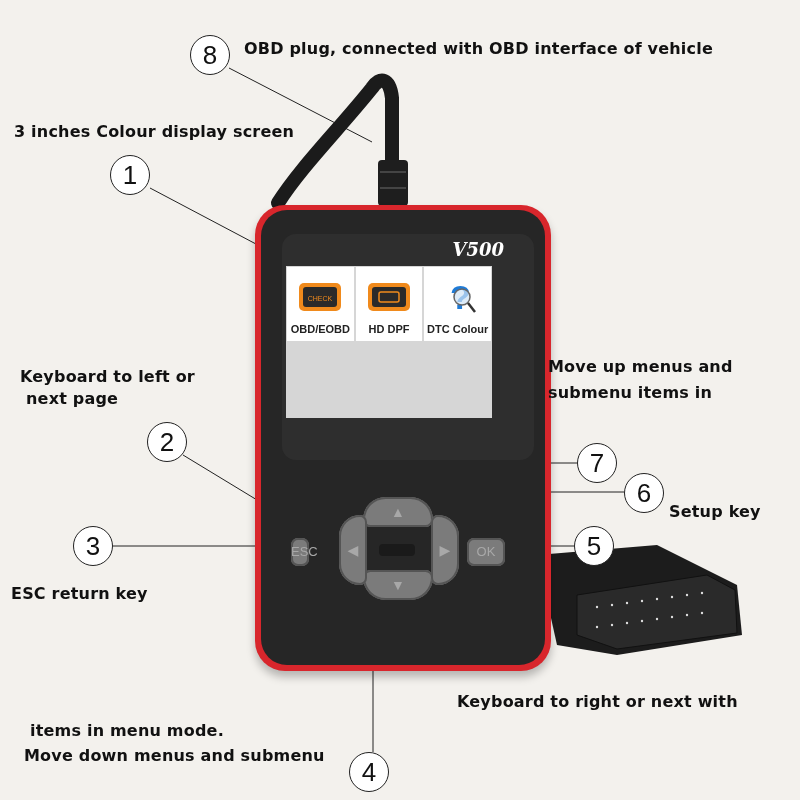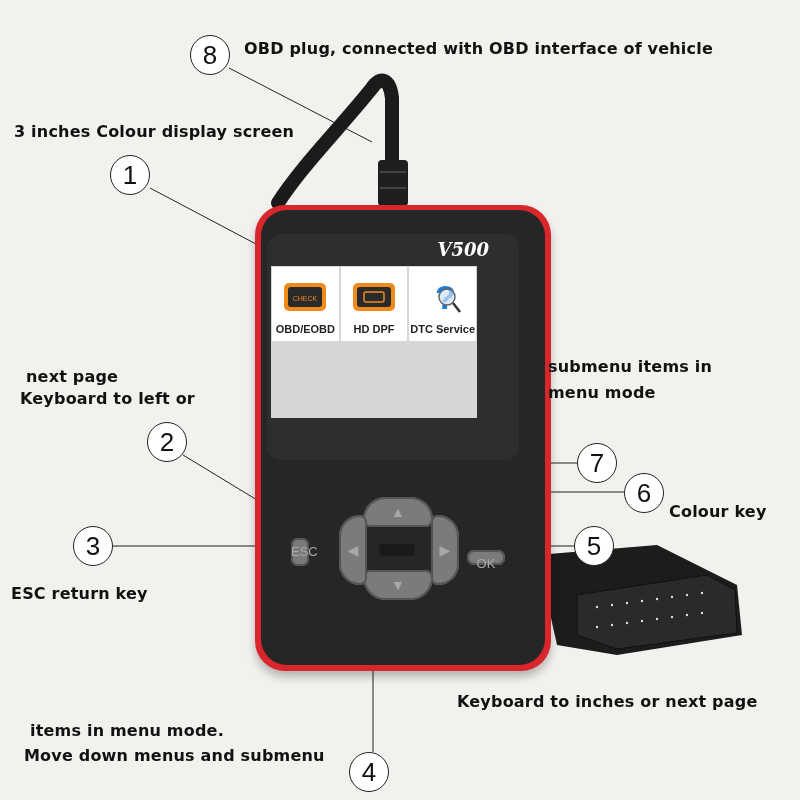--- a/index.html
+++ b/index.html
@@ -2,21 +2,21 @@
 <html><head>
 <meta charset="utf-8">
 <style>
   html,body{margin:0;padding:0;}
   body{width:800px;height:800px;background:#f3f1ed;position:relative;overflow:hidden;font-family:"DejaVu Sans","Liberation Sans",sans-serif;}
   .lbl{position:absolute;font-weight:bold;color:#111;font-size:16px;line-height:22px;white-space:nowrap;letter-spacing:0.2px;}
   .num{position:absolute;width:40px;height:40px;border:1.5px solid #222;border-radius:50%;background:#fff;box-sizing:border-box;text-align:center;line-height:38px;font-size:26px;color:#111;font-family:"Liberation Sans",sans-serif;}
   svg.lines{position:absolute;left:0;top:0;pointer-events:none;}
   .device{position:absolute;left:255px;top:205px;width:296px;height:466px;background:#d8262c;border-radius:30px;box-shadow:0 6px 8px rgba(0,0,0,0.25);}
   .device-inner{position:absolute;left:6px;top:5px;right:6px;bottom:6px;background:#262626;border-radius:26px;}
-  .bezel{position:absolute;left:6px;top:24px;width:252px;height:226px;background:#2e2e2e;border-radius:14px;}
+  .bezel{position:absolute;left:21px;top:24px;width:252px;height:226px;background:#2e2e2e;border-radius:14px;}
   .model{position:absolute;right:30px;top:5px;color:#fff;font-family:"DejaVu Serif","Liberation Serif",serif;font-style:italic;font-weight:bold;font-size:18px;}
   .screen{position:absolute;left:4px;top:32px;width:206px;height:152px;background:#d6d6d6;display:grid;grid-template-columns:repeat(3,1fr);grid-template-rows:repeat(2,1fr);gap:2px;padding:1px;box-sizing:border-box;}
   .tile{background:#fff;display:flex;flex-direction:column;align-items:center;justify-content:flex-end;padding-bottom:6px;}
   .tile .ico{width:46px;height:40px;margin-bottom:6px;display:flex;align-items:center;justify-content:center;}
   .tile .t{font-size:11px;font-weight:bold;color:#222;font-family:"Liberation Sans",sans-serif;}
   .btn{position:absolute;background:#7b7b7b;color:#a8a8a8;font-family:"Liberation Sans",sans-serif;font-size:13px;text-align:center;border-radius:7px;box-shadow:inset 0 0 0 2px #555;}
   .cable{position:absolute;}
   .obd{position:absolute;left:537px;top:545px;}
 </style>
 </head>
@@ -91,53 +91,53 @@
           <div class="t">HD DPF</div>
         </div>
         <div class="tile">
           <div class="ico">
             <svg width="40" height="40">
                 <text x="12" y="32" font-size="34" font-weight="bold" fill="#1f7bd6" font-family="Liberation Sans,sans-serif">?</text>
                 <circle cx="24" cy="20" r="8" fill="#cfe2f5" fill-opacity="0.7" stroke="#666" stroke-width="1.5"></circle>
                 <line x1="30" y1="26" x2="37" y2="35" stroke="#333" stroke-width="2.5"></line>
               </svg>
           </div>
-          <div class="t">DTC Service</div>
+          <div class="t">DTC Colour</div>
         </div>
       </div>
     </div>
 
     <div class="btn" style="left:30px;top:328px;width:18px;height:28px;line-height:28px;">ESC</div>
-    <div class="btn" style="left:206px;top:340px;width:38px;height:15px;line-height:28px;">OK</div>
+    <div class="btn" style="left:206px;top:328px;width:38px;height:28px;line-height:28px;">OK</div>
     <div class="btn" style="left:102px;top:287px;width:70px;height:30px;line-height:30px;border-radius:30px 30px 10px 10px;font-size:14px;">▲</div>
     <div class="btn" style="left:102px;top:360px;width:70px;height:30px;line-height:30px;border-radius:10px 10px 30px 30px;font-size:14px;">▼</div>
     <div class="btn" style="left:78px;top:305px;width:28px;height:70px;line-height:70px;border-radius:30px 10px 10px 30px;font-size:14px;">◀</div>
     <div class="btn" style="left:170px;top:305px;width:28px;height:70px;line-height:70px;border-radius:10px 30px 30px 10px;font-size:14px;">▶</div>
     <div style="position:absolute;left:118px;top:334px;width:36px;height:12px;background:#1a1a1a;border-radius:4px;"></div>
   </div>
 </div>
 
 <div class="num" style="left:190px;top:35px">8</div>
 <div class="num" style="left:110px;top:155px">1</div>
 <div class="num" style="left:147px;top:422px">2</div>
 <div class="num" style="left:73px;top:526px">3</div>
 <div class="num" style="left:577px;top:443px">7</div>
 <div class="num" style="left:624px;top:473px">6</div>
 <div class="num" style="left:574px;top:526px">5</div>
 <div class="num" style="left:349px;top:752px">4</div>
 
 <div class="lbl" style="left:244px;top:38px">OBD plug, connected with OBD interface of vehicle</div>
 <div class="lbl" style="left:14px;top:121px">3 inches Colour display screen</div>
 <div class="lbl" style="left:20px;top:366px">
+  <div>Keyboard to left or</div>
   <div style="padding-left:6px">next page</div>
-  <div>Keyboard to left or</div>
 </div>
 <div class="lbl" style="left:11px;top:583px">ESC return key</div>
 <div class="lbl" style="left:548px;top:354px;line-height:26px">
+  <div>Move up menus and</div>
   <div>submenu items in</div>
-  <div>menu mode</div>
 </div>
-<div class="lbl" style="left:669px;top:501px">Colour key</div>
-<div class="lbl" style="left:457px;top:691px">Keyboard to inches or next page</div>
+<div class="lbl" style="left:669px;top:501px">Setup key</div>
+<div class="lbl" style="left:457px;top:691px">Keyboard to right or next with</div>
 <div class="lbl" style="left:24px;top:718px;line-height:25px">
   <div style="padding-left:6px">items in menu mode.</div>
   <div>Move down menus and submenu</div>
 </div>
 
 </body></html>

